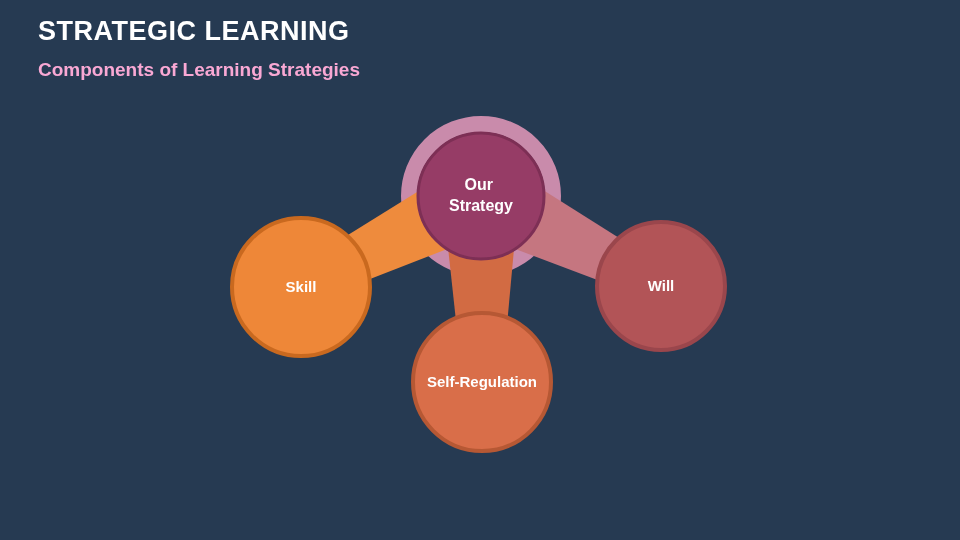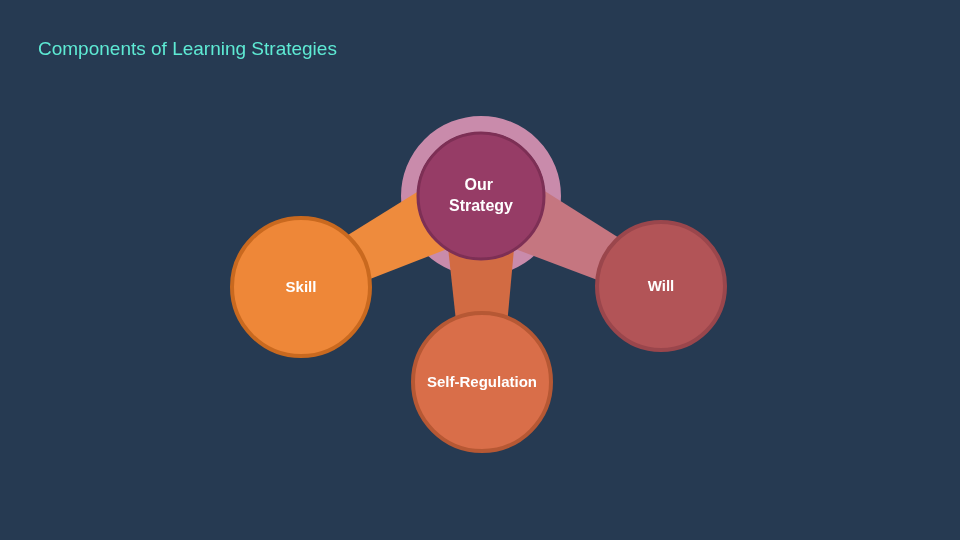--- a/index.html
+++ b/index.html
@@ -18,44 +18,45 @@
     left: 38px;
     color: #FFFFFF;
   }
   .slide-title {
     font-size: 27px;
     font-weight: bold;
     letter-spacing: 0.5px;
     color: #FFFFFF;
   }
   .slide-subtitle {
-    margin-top: 22px;
+    margin-top: 12px;
     font-size: 19px;
-    font-weight: normal;
-    color: #5eead4;
+    font-weight: bold;
+    color: #f9a8d4;
   }
   .diagram-svg {
     position: absolute;
     top: 0;
     left: 0;
     width: 960px;
     height: 540px;
   }
   .diagram-svg text {
     fill: #FFFFFF;
     font-family: "Liberation Sans", sans-serif;
     text-anchor: middle;
   }
   .node-label { font-size: 15px; font-weight: 600; }
   .center-label { font-size: 16px; font-weight: bold; }
 </style>
 </head>
 <body>
 
 <header class="slide-header">
+  <div class="slide-title">STRATEGIC LEARNING</div>
   <div class="slide-subtitle">Components of Learning Strategies</div>
 </header>
 
 <svg class="diagram-svg" viewBox="0 0 960 540" xmlns="http://www.w3.org/2000/svg">
 
   <circle cx="481" cy="196" r="72" fill="none" stroke-width="16" stroke="#C98BAB"></circle>
 
   <polygon points="430,184 327,248 347,288 460,244" fill="#EE8B3D"></polygon>
   <polygon points="532,183 635,248 616,287 502,244" fill="#C57680"></polygon>
   <polygon points="447,238 515,238 504,358 460,358" fill="#D26B43"></polygon>

